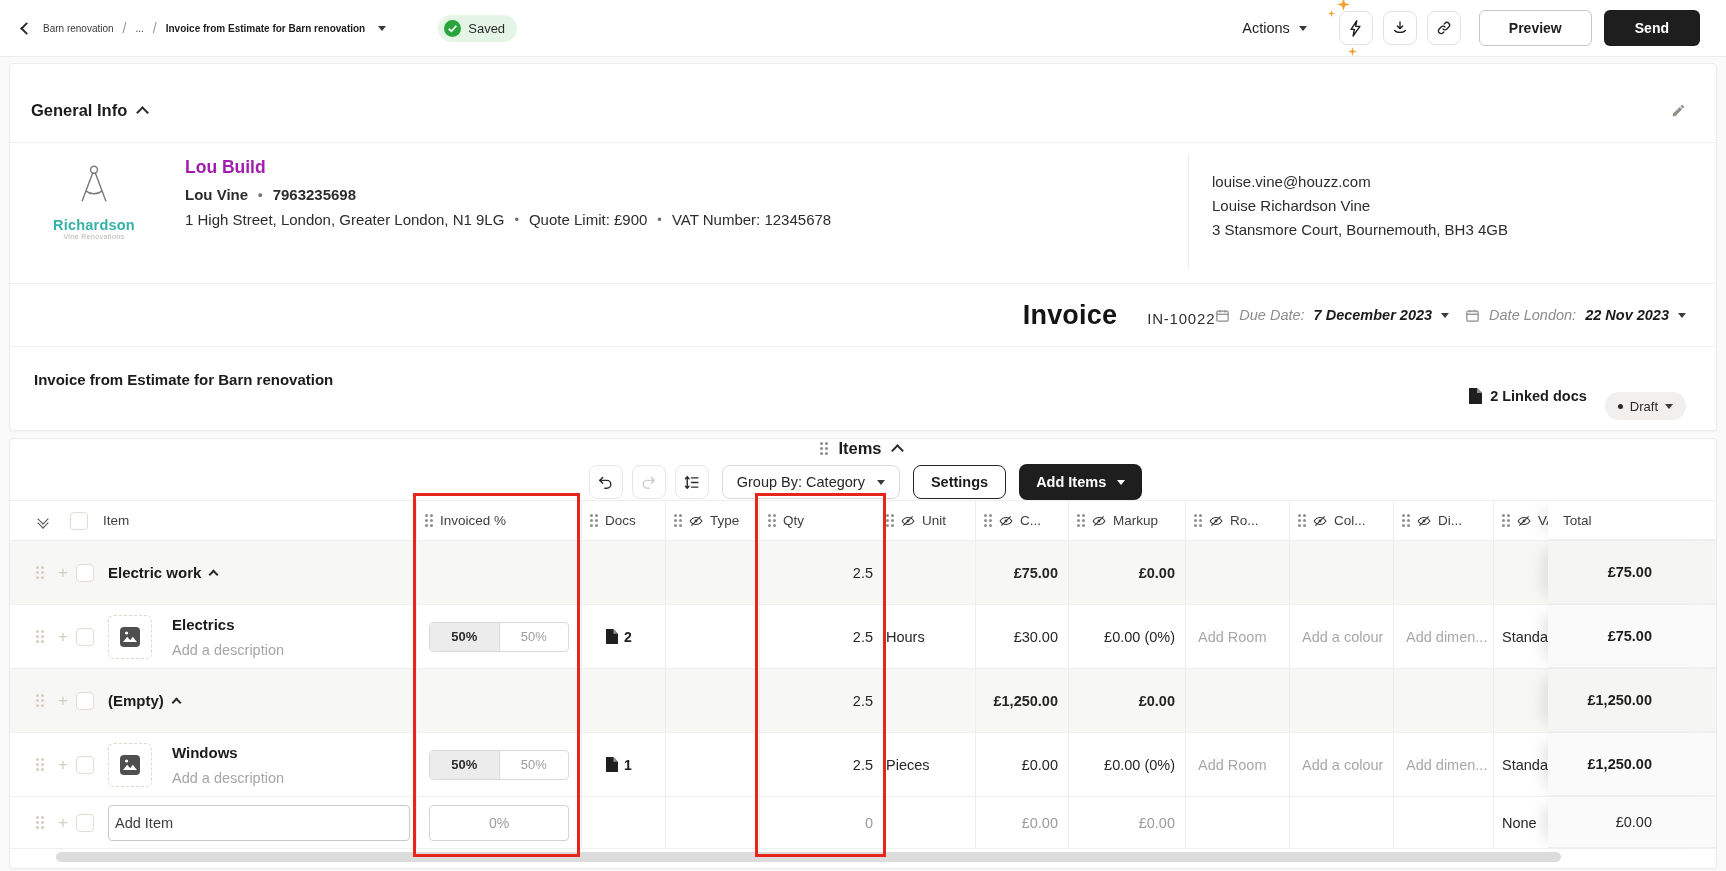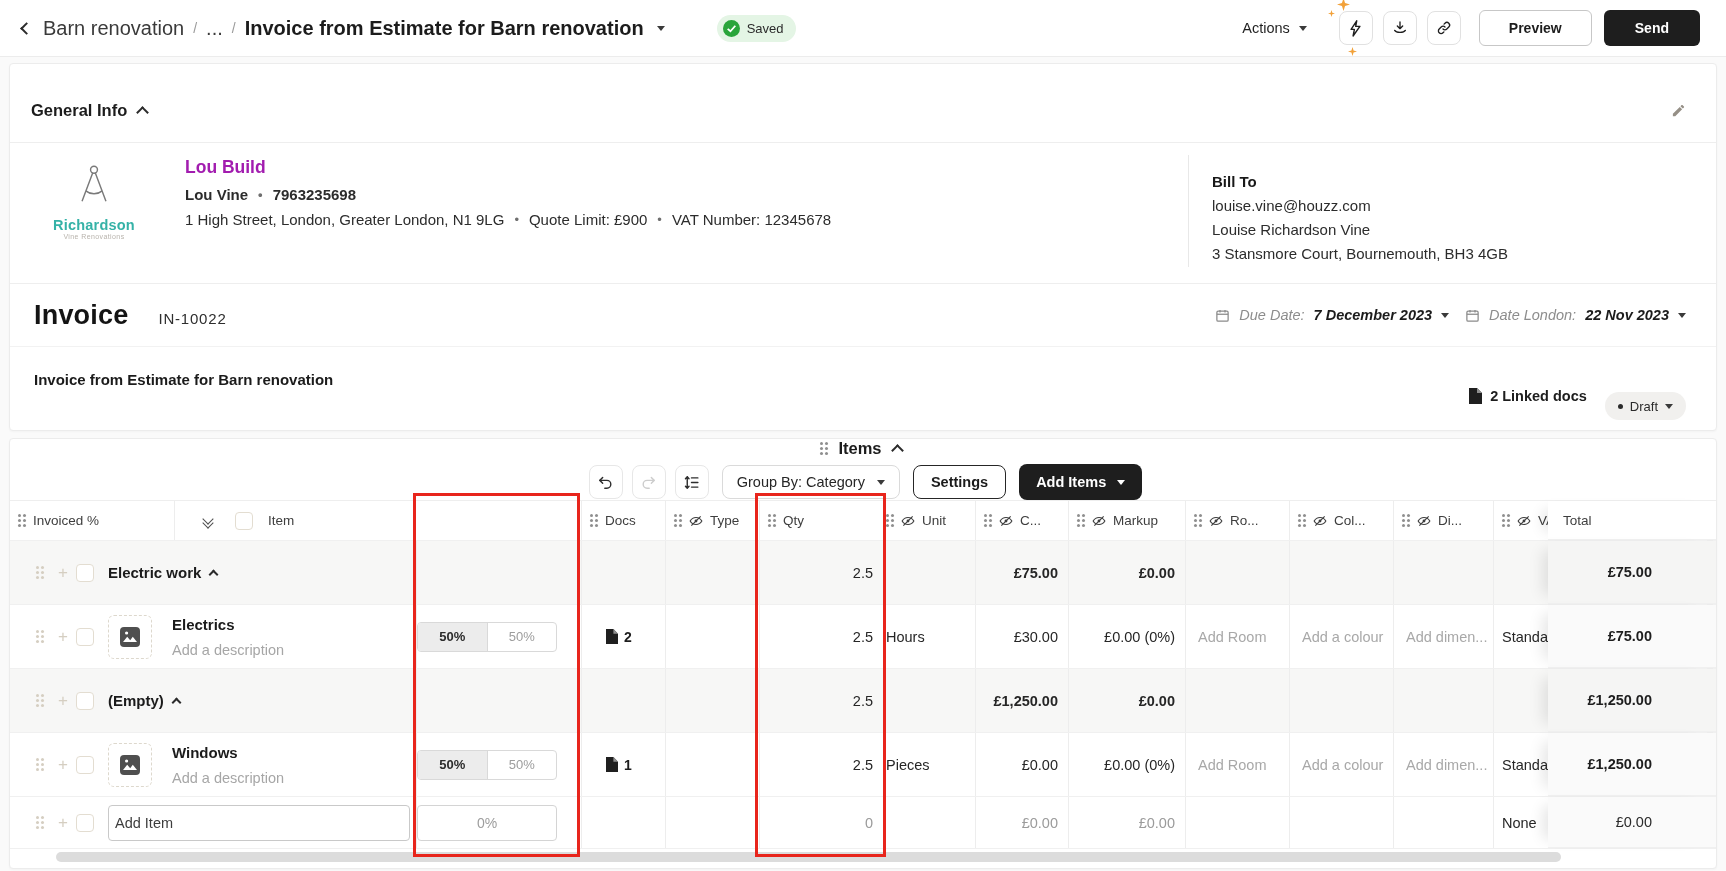--- a/index.html
+++ b/index.html
@@ -7,21 +7,21 @@
   body { font-family:"Liberation Sans", sans-serif; }
   .vp { position:relative; width:1726px; height:871px; background:#fafafa; overflow:hidden; }
 
   
   .topbar { position:absolute; top:0; left:0; width:1726px; height:57px; background:#fff;
             border-bottom:1px solid #ececec; display:flex; align-items:center;
             justify-content:space-between; padding:0 26px 0 22px; z-index:5; }
   .tb-left { display:flex; align-items:center; }
   .backchev { width:9px; height:9px; border-left:2px solid #2b2b2b; border-bottom:2px solid #2b2b2b;
               transform:rotate(45deg); margin-right:12px; }
-  .crumb { font-size:20px; color:#3a3a3a; margin-right:9px; white-space:nowrap; }
+  .crumb { font-size:10px; color:#3a3a3a; margin-right:9px; white-space:nowrap; }
   .crumb-sep { color:#9b9b9b; margin-right:9px; font-size:14px; }
   .crumb-cur { font-weight:700; color:#1c1c1c; }
   .caret { width:0; height:0; border-left:4.5px solid transparent; border-right:4.5px solid transparent;
            border-top:5.5px solid #3a3a3a; display:inline-block; }
   .caret.lg { margin-left:4px; }
   .saved-pill { margin-left:52px; height:27px; background:#e4f5e5; border-radius:14px;
                 display:flex; align-items:center; gap:7px; padding:0 12px 0 6px; }
   .saved-txt { font-size:13px; color:#2b2b2b; }
   .tb-right { display:flex; align-items:center; }
   .actions { display:flex; align-items:center; gap:9px; font-size:14.5px; font-weight:500;
@@ -56,21 +56,21 @@
   .co-name { font-size:17.5px; font-weight:700; color:#a21caf; }
   .co-line { font-size:15px; color:#2c2c2c; margin-top:8px; display:flex; align-items:center; }
   .co-line.b { font-weight:700; }
   .bullet { color:#6f6f6f; margin:0 10px; font-size:13px; }
   .vdiv { position:absolute; left:1178px; top:12px; height:112px; width:1px; background:#e8e8e8; }
   .billto { position:absolute; left:1202px; top:27px; font-size:15px; color:#2c2c2c; line-height:24px; }
   .bt-label { font-weight:700; color:#191919; }
 
   
   .inv-title-row { height:63px; border-bottom:1px solid #f2f2f2; display:flex; align-items:center;
-                   justify-content:space-between; padding:0 30px 0 24px; }
+                   justify-content:flex-end; padding:0 30px 0 24px; }
   .inv-title-l { display:flex; align-items:baseline; }
   .inv-h1 { font-size:27px; font-weight:700; color:#141414; letter-spacing:.2px; }
   .inv-no { font-size:15px; color:#2e2e2e; margin-left:30px; letter-spacing:.8px; }
   .dates { display:flex; align-items:center; gap:16px;font-style:italic; }
   .dgrp { display:flex; align-items:center; gap:9px; font-size:14.5px; color:#8d8d8d; cursor:pointer; }
   .dval { color:#1b1b1b; font-weight:700; }
   .inv-sub-row { height:85px; display:flex; justify-content:space-between; align-items:flex-start;
                  padding:24px 30px 0 24px; }
   .inv-sub { font-size:15px; font-weight:700; color:#1b1b1b; }
   .sub-right { display:flex; align-items:center; gap:18px; }
@@ -97,21 +97,21 @@
 
   
   .tbl { position:relative; }
   .trow { position:relative; display:flex; border-bottom:1px solid #f0f0f0; background:#fff; }
   .thead { height:40px; }
   .r-cat { height:64px; background:#f7f7f6; }
   .r-item { height:64px; }
   .r-add { height:52px; }
   .c { border-right:1px solid #ededed; display:flex; align-items:center; height:100%; }
   .c-item { width:407px; padding-left:26px; }
-  .c-inv  { width:165px; justify-content:flex-start; }
+  .c-inv  { width:165px; justify-content:center; }
   .c-docs { width:84px;  padding-left:24px; }
   .c-type { width:94px;  padding-left:12px; }
   .c-qty  { width:126px; justify-content:flex-end; padding-right:12px; }
   .c-unit { width:90px;  padding-left:0; }
   .c-cost { width:93px;  justify-content:flex-end; padding-right:10px; }
   .c-mkp  { width:117px; justify-content:flex-end; padding-right:10px; }
   .c-room { width:104px; padding-left:12px; }
   .c-col  { width:104px; padding-left:12px; }
   .c-dim  { width:100px; padding-left:12px; }
   .c-vat  { width:156px; padding-left:8px; border-right:none; overflow:hidden; }
@@ -269,21 +269,20 @@
         <div class="co-line">
           <span>1 High Street, London, Greater London, N1 9LG</span>
           <span class="bullet">•</span>
           <span>Quote Limit: £900</span>
           <span class="bullet">•</span>
           <span>VAT Number: 12345678</span>
         </div>
       </div>
       <div class="vdiv"></div>
       <div class="billto">
-        <div class="bt-label">Bill To</div>
         <div>louise.vine@houzz.com</div>
         <div>Louise Richardson Vine</div>
         <div>3 Stansmore Court, Bournemouth, BH3 4GB</div>
       </div>
     </div>
 
     <div class="inv-title-row">
       <div class="inv-title-l">
         <span class="inv-h1">Invoice</span>
         <span class="inv-no">IN-10022</span>
@@ -372,31 +371,31 @@
         <span class="additems-btn">
           <span>Add Items</span>
           <span class="caret"></span>
         </span>
       </div>
     </div>
 
     <div class="tbl">
 
       <div class="trow thead">
-        <div class="c c-inv h pad">
-          <span class="dots dots-g"></span>
-          <span class="hlabel">Invoiced %</span>
-        </div>
         <div class="c c-item h">
           <span class="dblchev">
               <i></i>
               <i></i>
             </span>
           <span class="cbx hcbx"></span>
           <span class="hlabel hitem-label">Item</span>
+        </div>
+        <div class="c c-inv h pad">
+          <span class="dots dots-g"></span>
+          <span class="hlabel">Invoiced %</span>
         </div>
         <div class="c c-docs h" style="padding-left:8px">
           <span class="dots dots-g"></span>
           <span class="hlabel">Docs</span>
         </div>
         <div class="c c-type h" style="padding-left:8px">
           <span class="dots dots-g"></span>
           <svg width="14" height="14" viewBox="0 0 24 24">
               <path d="M2 12s3.5-6 10-6 10 6 10 6-3.5 6-10 6S2 12 2 12z" fill="none" stroke="#3e3e3e" stroke-width="2"></path>
               <circle cx="12" cy="12" r="2.4" fill="#3e3e3e"></circle>

